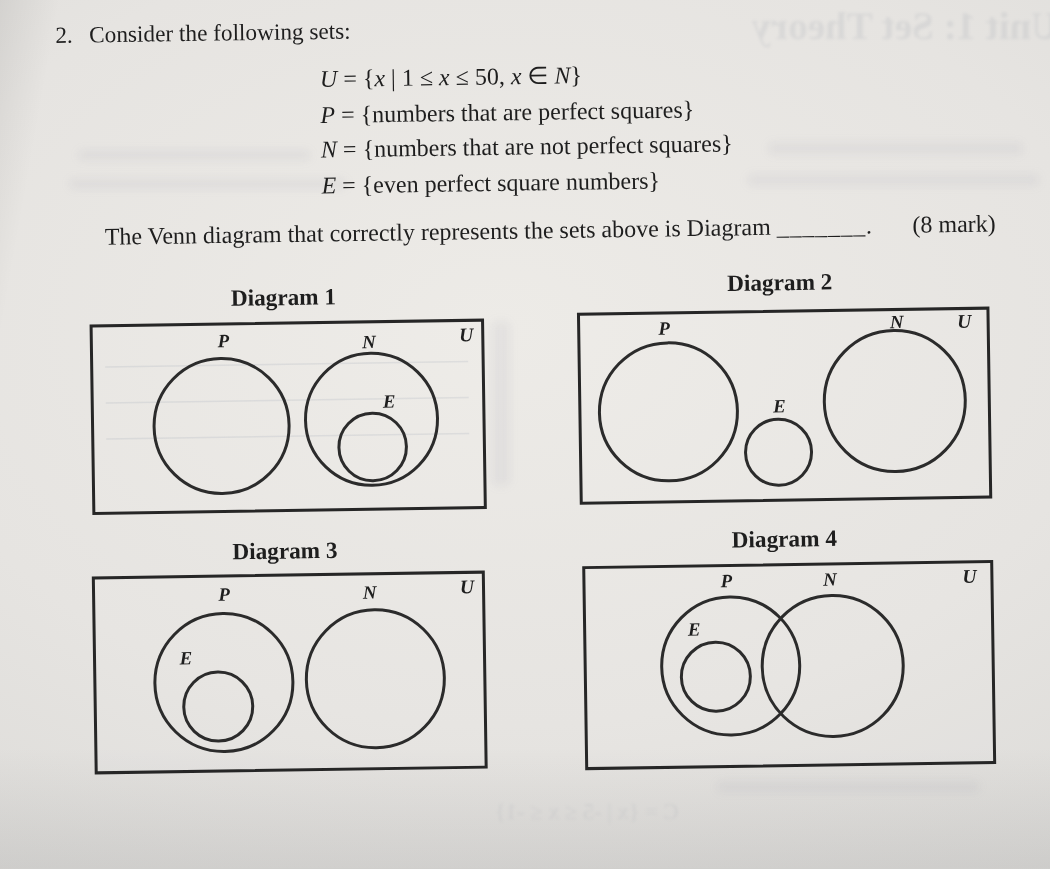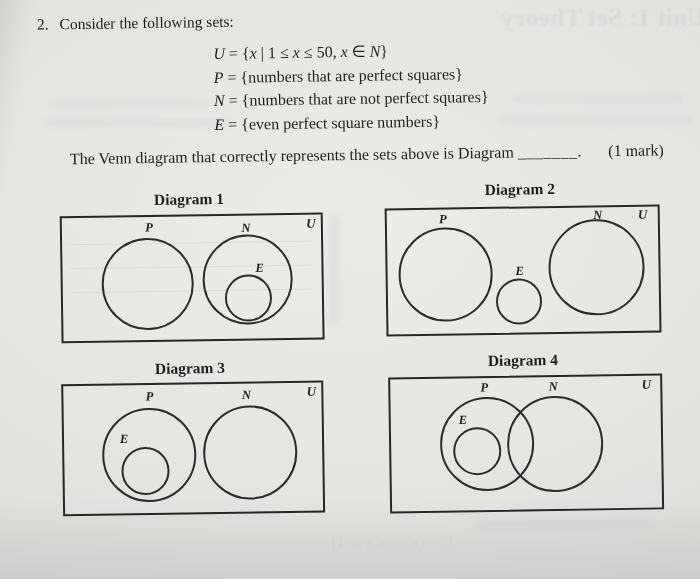--- a/index.html
+++ b/index.html
@@ -57,21 +57,21 @@
       <div><span class="it">U</span><span> = {</span><span class="it">x</span><span> | 1 ≤ </span><span class="it">x</span><span> ≤ 50, </span><span class="it">x</span><span> ∈ </span><span class="it">N</span><span>}</span></div>
       <div><span class="it">P</span><span> = {numbers that are perfect squares}</span></div>
       <div><span class="it">N</span><span> = {numbers that are not perfect squares}</span></div>
       <div><span class="it">E</span><span> = {even perfect square numbers}</span></div>
     </div>
 
     <div class="prompt">
       <span>The Venn diagram that correctly represents the sets above is Diagram</span>&nbsp;
       <span class="blank">_______</span><span>.</span>
       <span class="gap"></span>
-      <span>(1 mark)</span>
+      <span>(8 mark)</span>
     </div>
 
     <div class="dg-title" style="left:61px;top:188px;width:259px;">Diagram 1</div>
     <div class="venn" style="left:61px;top:212px;width:259px;height:123px;">
       <div class="faintline" style="left:8px;top:26px;width:242px;"></div>
       <div class="faintline" style="left:8px;top:50px;width:242px;"></div>
       <div class="faintline" style="left:8px;top:74px;width:242px;"></div>
       <span class="ulabel" style="left:249px;top:9px;">U</span>
       <span class="slabel" style="left:87px;top:11px;">P</span>
       <span class="slabel" style="left:184px;top:13px;">N</span>

